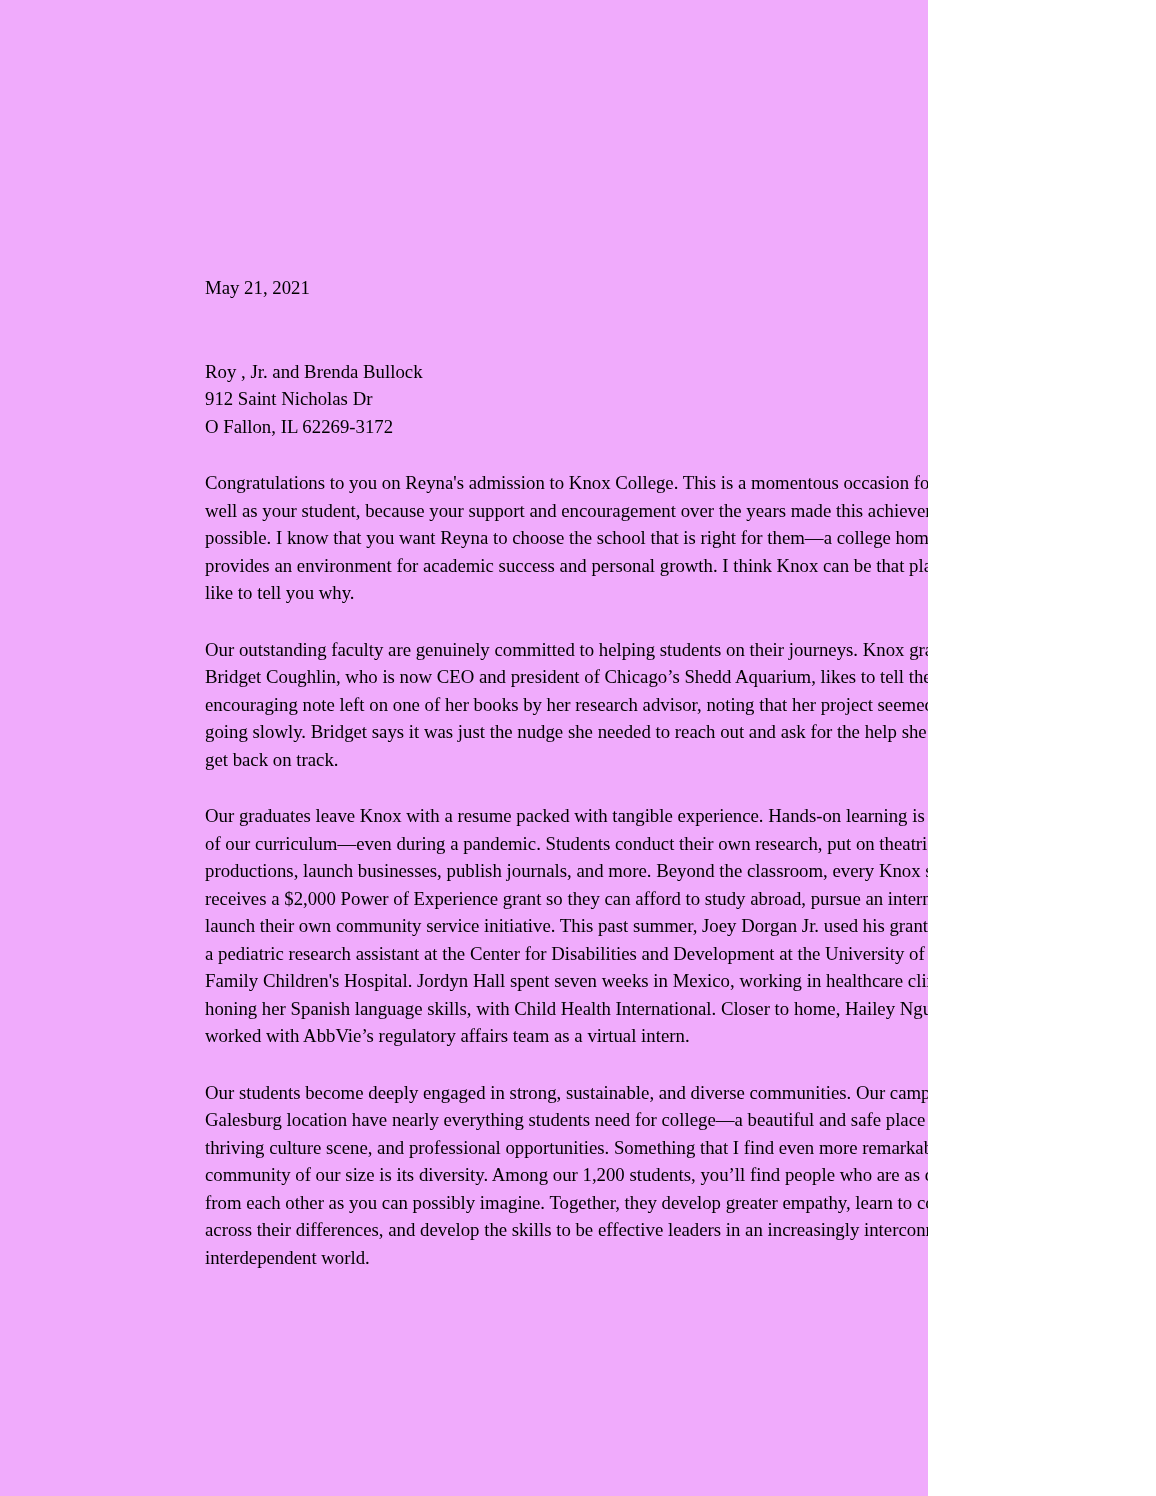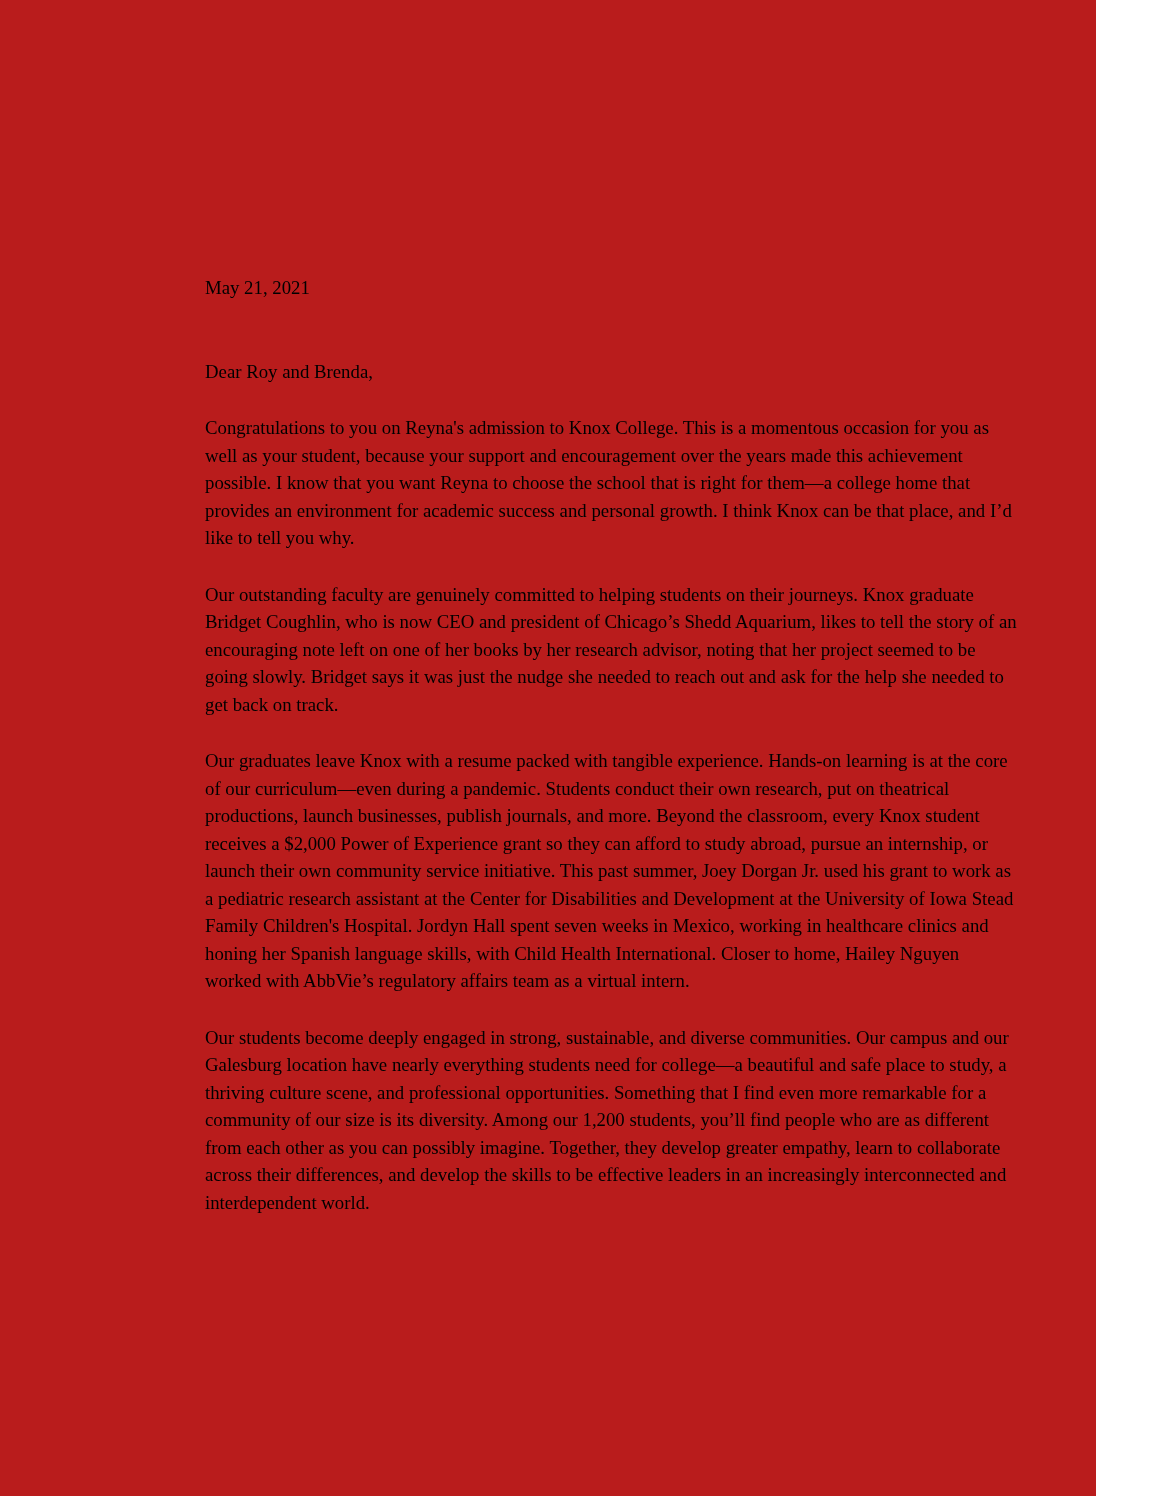--- a/index.html
+++ b/index.html
@@ -2,23 +2,23 @@
 <html><head>
 <meta charset="utf-8">
 <style>
   html, body {
     margin: 0;
     padding: 0;
     background: #ffffff;
   }
   .page {
     position: relative;
-    width: 1096px;
+    width: 928px;
     height: 1496px;
-    background: #b91c1c;
+    background: #f0abfc;
     overflow: hidden;
   }
   .letter {
     position: absolute;
     left: 205px;
     top: 274px;
     width: 814px;
     font-family: "Liberation Serif", "DejaVu Serif", serif;
     font-size: 18.8px;
     line-height: 27.5px;
@@ -45,24 +45,26 @@
 </head>
 <body>
 
 <div class="page">
   <div class="letter">
 
     <p class="date-block">
       <span>May 21, 2021</span>
     </p>
 
+    <p class="address-block">
+      <span>Roy , Jr. and Brenda Bullock</span><br>
+      <span>912 Saint Nicholas Dr</span><br>
+      <span>O Fallon, IL 62269-3172</span>
+    </p>
 
-    <p>
-      <span>Dear Roy and Brenda,</span>
-    </p>
 
     <p><span class="lead"></span><span>Congratulations to you on Reyna's admission to Knox College. This is a momentous occasion for you as well as your student, because your support and encouragement over the years made this achievement possible. I know that you want Reyna to choose the school that is right for them—a college home that provides an environment for academic success and personal growth. I think Knox can be that place, and I’d like to tell you why.</span></p>
 
     <p><span class="lead">Our outstanding faculty are genuinely committed to helping students on their journeys.</span> <span>Knox graduate Bridget Coughlin, who is now CEO and president of Chicago’s Shedd Aquarium, likes to tell the story of an encouraging note left on one of her books by her research advisor, noting that her project seemed to be going slowly. Bridget says it was just the nudge she needed to reach out and ask for the help she needed to get back on track.</span></p>
 
     <p><span class="lead">Our graduates leave Knox with a resume packed with tangible experience.</span> <span>Hands-on learning is at the core of our curriculum—even during a pandemic. Students conduct their own research, put on theatrical productions, launch businesses, publish journals, and more. Beyond the classroom, every Knox student receives a $2,000 Power of Experience grant so they can afford to study abroad, pursue an internship, or launch their own community service initiative. This past summer, Joey Dorgan Jr. used his grant to work as a pediatric research assistant at the Center for Disabilities and Development at the University of Iowa Stead Family Children's Hospital. Jordyn Hall spent seven weeks in Mexico, working in healthcare clinics and honing her Spanish language skills, with Child Health International. Closer to home, Hailey Nguyen worked with AbbVie’s regulatory affairs team as a virtual intern.</span></p>
 
     <p><span class="lead">Our students become deeply engaged in strong, sustainable, and diverse communities.</span> <span>Our campus and our Galesburg location have nearly everything students need for college—a beautiful and safe place to study, a thriving culture scene, and professional opportunities. Something that I find even more remarkable for a community of our size is its diversity. Among our 1,200 students, you’ll find people who are as different from each other as you can possibly imagine. Together, they develop greater empathy, learn to collaborate across their differences, and develop the skills to be effective leaders in an increasingly interconnected and interdependent world.</span></p>
 
   </div>

